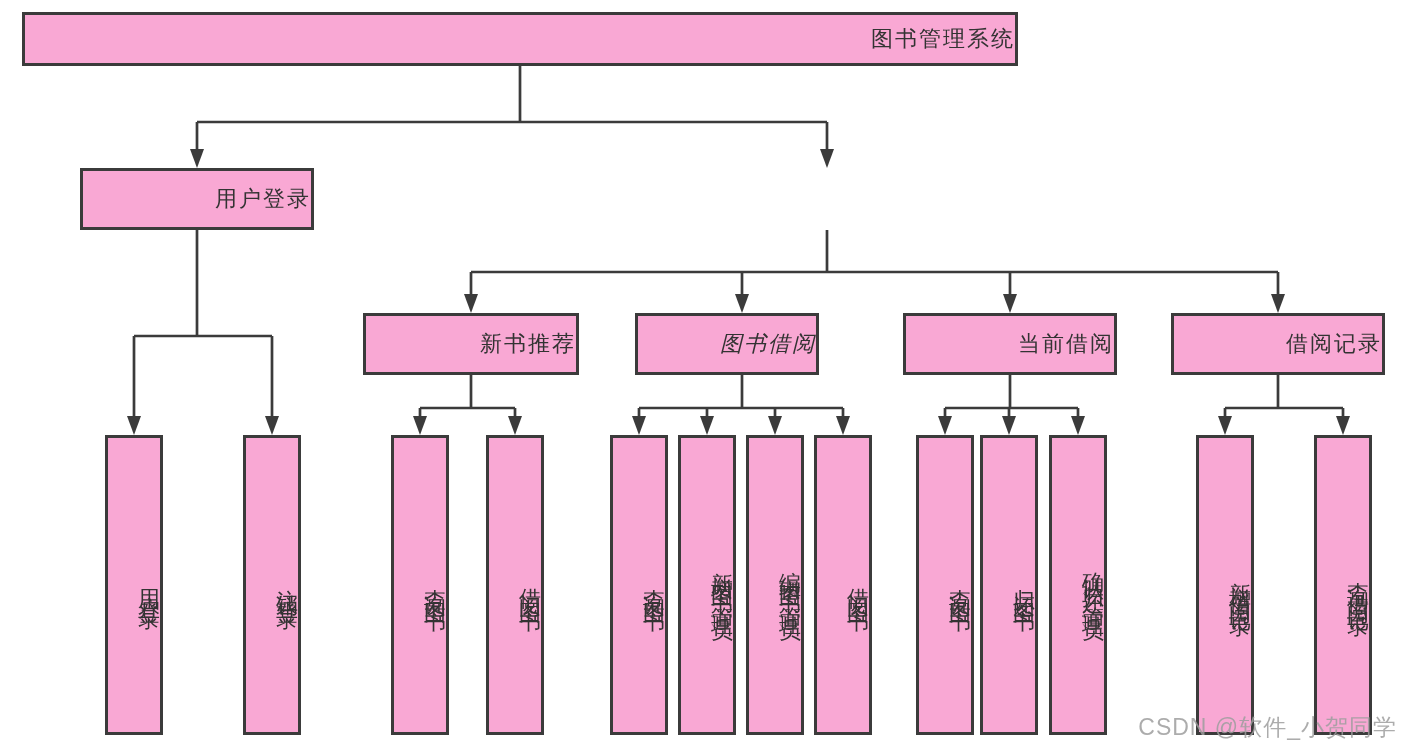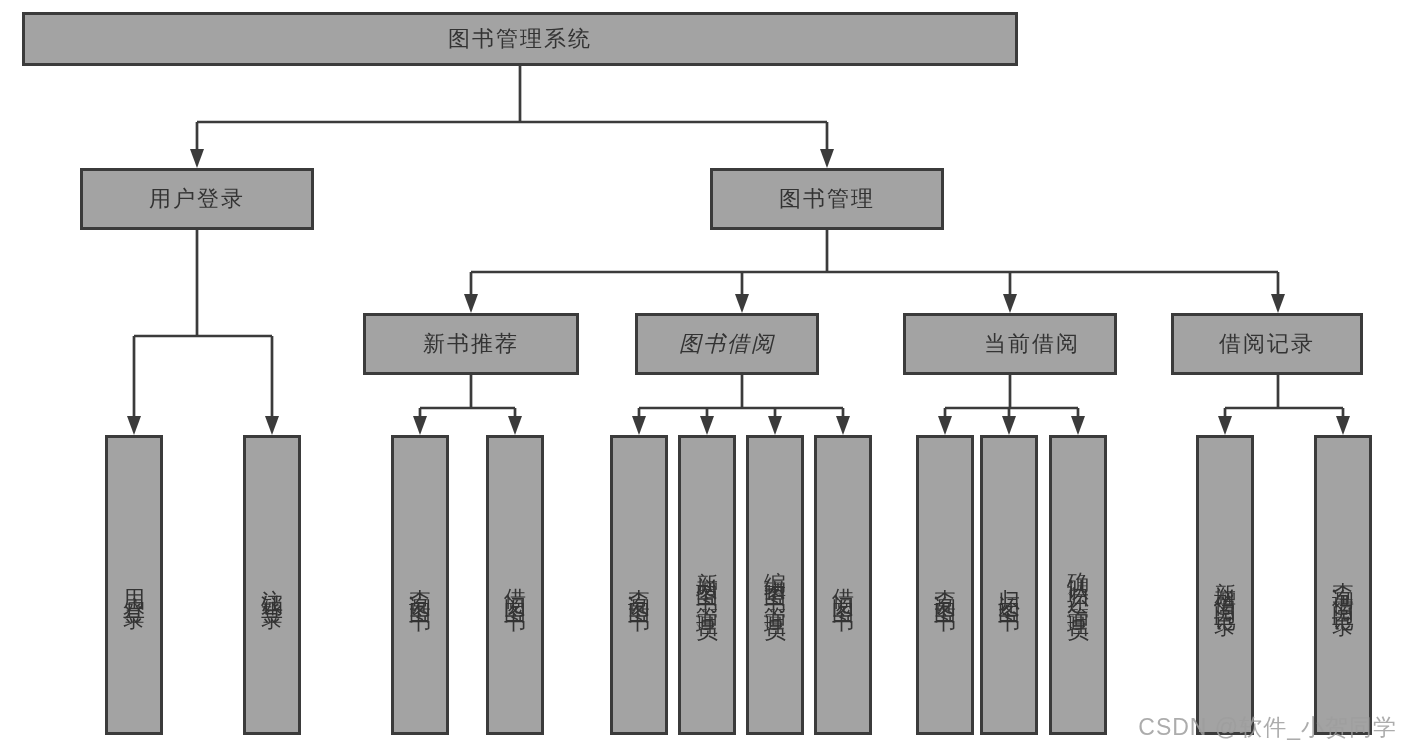--- a/index.html
+++ b/index.html
@@ -14,25 +14,25 @@
   }
   .connectors {
     position: absolute;
     left: 0; top: 0;
     width: 1405px; height: 747px;
     pointer-events: none;
   }
   .node {
     position: absolute;
     box-sizing: border-box;
-    background: #a3a3a3;
+    background: #f9a8d4;
     border: 3px solid #3b3b3b;
     display: flex;
     align-items: center;
-    justify-content: center;
+    justify-content: flex-end;
     z-index: 2;
   }
   .node .h-label {
     font-size: 22px;
     letter-spacing: 2px;
     white-space: nowrap;
     color: #333333;
   }
   .leaf .v-label {
     writing-mode: vertical-rl;
@@ -45,21 +45,21 @@
   }
   
   .n-root  { left: 22px;   top: 12px;  width: 996px; height: 54px; }
   
   .n-l2a   { left: 80px;   top: 168px; width: 234px; height: 62px; }
   .n-l2b   { left: 710px;  top: 168px; width: 234px; height: 62px; }
   
   .n-l3a   { left: 363px;  top: 313px; width: 216px; height: 62px; }
   .n-l3b   { left: 635px;  top: 313px; width: 184px; height: 62px; font-style: italic; }
   .n-l3c   { left: 903px;  top: 313px; width: 214px; height: 62px; padding-left: 44px; }
-  .n-l3d   { left: 1171px; top: 313px; width: 192px; height: 62px; }
+  .n-l3d   { left: 1171px; top: 313px; width: 214px; height: 62px; }
   
   .leaf    { top: 435px; height: 300px; width: 58px; }
   .lf-1  { left: 105px; }
   .lf-2  { left: 243px; }
   .lf-3  { left: 391px; }
   .lf-4  { left: 486px; }
   .lf-5  { left: 610px; }
   .lf-6  { left: 678px; }
   .lf-7  { left: 746px; }
   .lf-8  { left: 814px; }
@@ -153,23 +153,20 @@
     </g>
   </svg>
 
   <div class="node n-root">
     <span class="h-label">图书管理系统</span>
   </div>
 
   <div class="node n-l2a">
     <span class="h-label">用户登录</span>
   </div>
-  <div class="node n-l2b">
-    <span class="h-label">图书管理</span>
-  </div>
 
   <div class="node n-l3a">
     <span class="h-label">新书推荐</span>
   </div>
   <div class="node n-l3b">
     <span class="h-label">图书借阅</span>
   </div>
   <div class="node n-l3c">
     <span class="h-label">当前借阅</span>
   </div>

